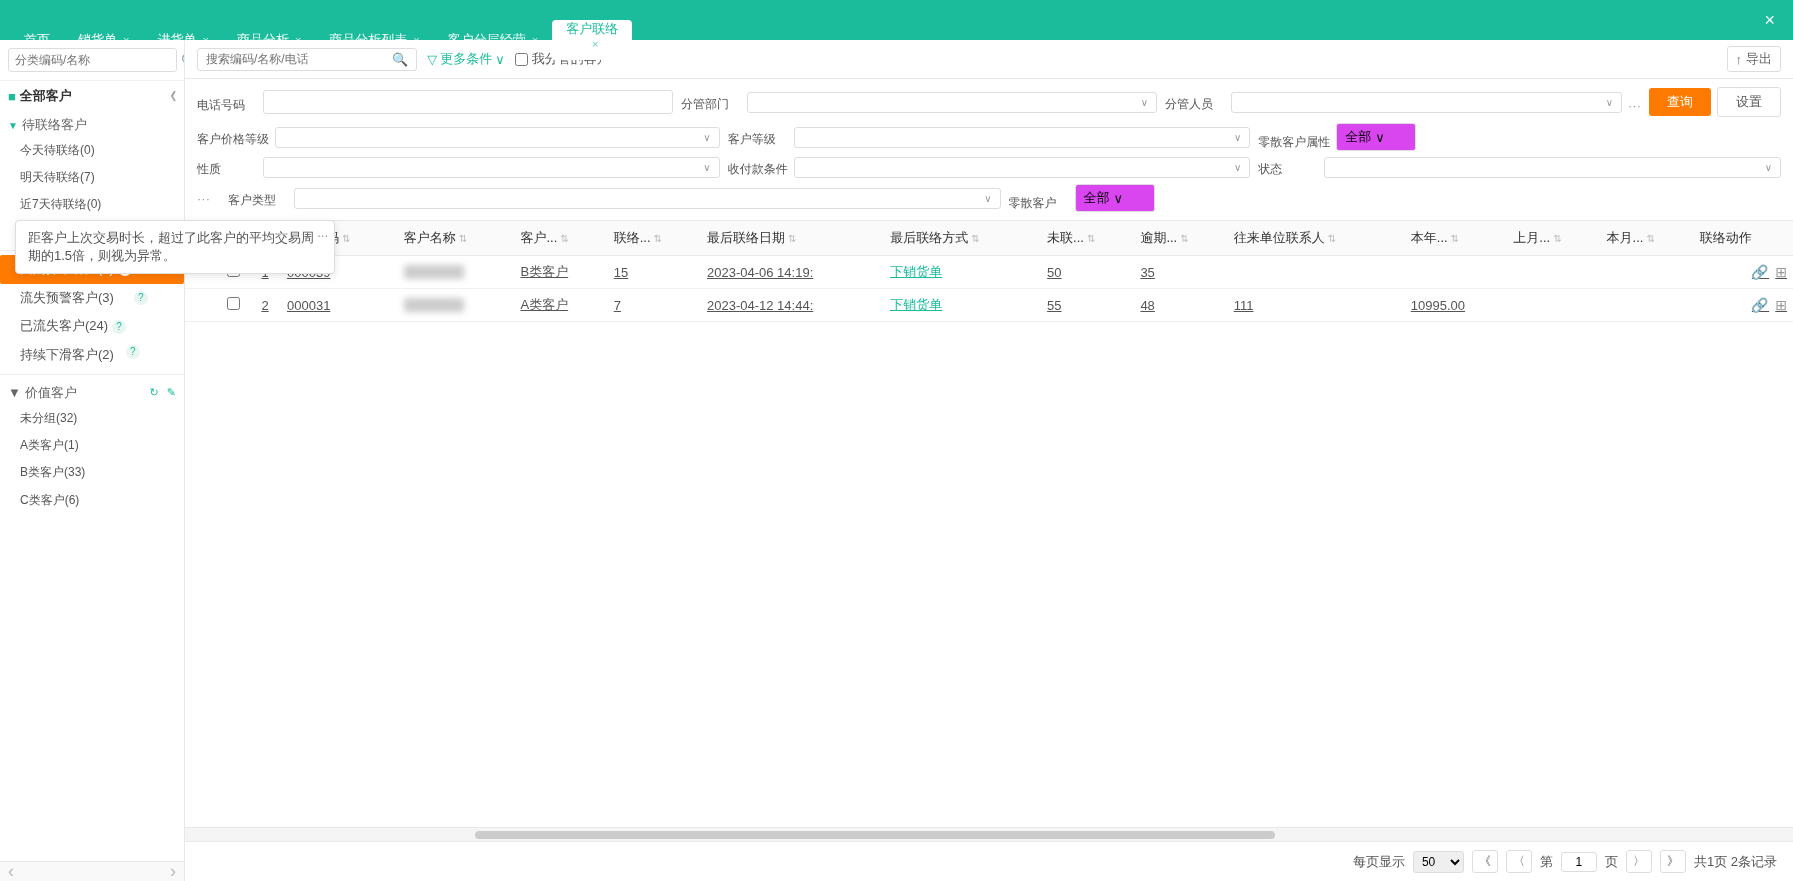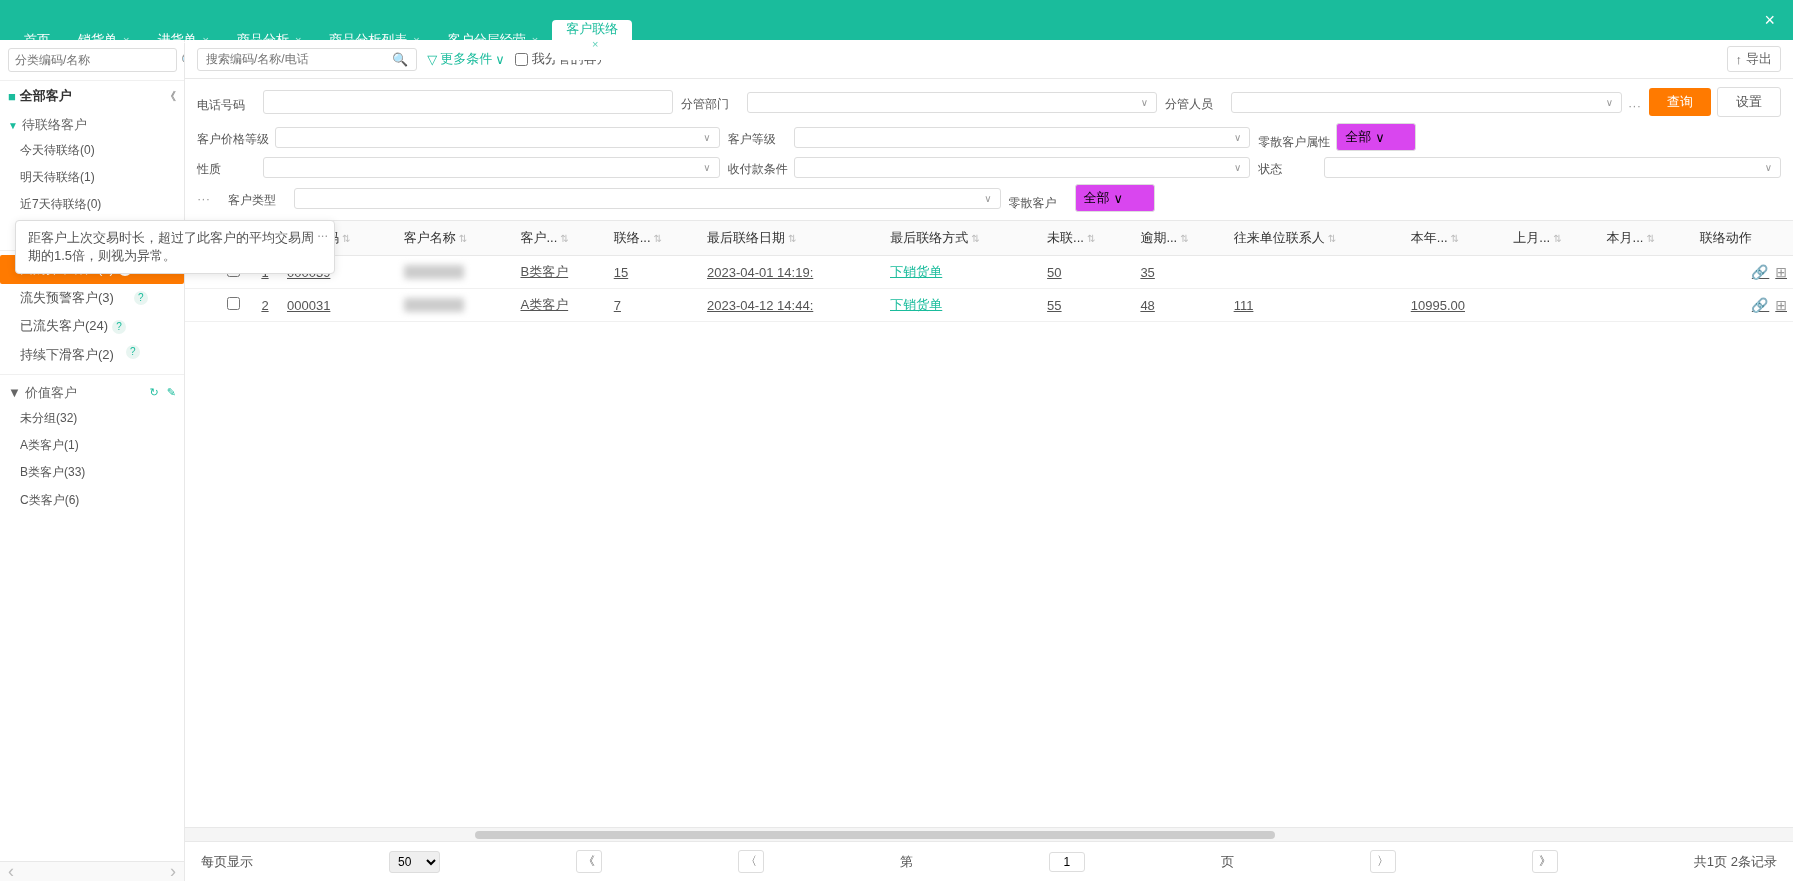--- a/index.html
+++ b/index.html
@@ -187,21 +187,21 @@
     .action-icons { display: flex; gap: 6px; justify-content: flex-end; }
     .action-icon { color: #999; cursor: pointer; font-size: 14px; }
     .customer-name-blur {
       display: inline-block; background: #ccc; color: transparent;
       border-radius: 2px; min-width: 60px; height: 14px;
       filter: blur(3px);
     }
 
     
     .pagination-bar {
-      display: flex; align-items: center; justify-content: space-between;
+      display: flex; align-items: center; justify-content: flex-end;
       padding: 8px 16px; background: #fff; border-top: 1px solid #e8e8e8;
       gap: 8px; font-size: 12px; color: #555;
     }
     .page-size-select {
       border: 1px solid #ddd; border-radius: 3px; padding: 2px 4px;
       font-size: 12px;
     }
     .page-nav-btn {
       border: 1px solid #ddd; border-radius: 3px; padding: 2px 6px;
       cursor: pointer; background: #fff; color: #555; font-size: 12px;
@@ -278,21 +278,21 @@
       <span class="collapse-icon">《</span>
     </div>
 
     <div class="sidebar-tree">
 
       <div class="tree-group-label">
         <span class="arrow">▼</span>
         <span>待联络客户</span>
       </div>
       <div class="tree-item">今天待联络(0)</div>
-      <div class="tree-item">明天待联络(1)</div>
+      <div class="tree-item">明天待联络(7)</div>
       <div class="tree-item">近7天待联络(0)</div>
       <div class="tree-item">逾期未联络(30)</div>
 
       <div class="sidebar-divider"></div>
 
       <div class="tree-item active-item" style="display:flex;align-items:center;gap:4px;">
         <span>回购异常客户(2)</span>
         <span style="background:#fff;color:#ff7a00;border-radius:50%;width:14px;height:14px;font-size:10px;display:flex;align-items:center;justify-content:center;">?</span>
       </div>
 
@@ -551,21 +551,21 @@
             <td class="col-cb">
               <input type="checkbox" style="">
             </td>
             <td class="col-no">1</td>
             <td>000039</td>
             <td>
               <span class="customer-name-blur">&nbsp;&nbsp;&nbsp;&nbsp;&nbsp;&nbsp;&nbsp;&nbsp;</span>
             </td>
             <td>B类客户</td>
             <td>15</td>
-            <td>2023-04-01 14:19:</td>
+            <td>2023-04-06 14:19:</td>
             <td>
               <span class="link-text">下销货单</span>
             </td>
             <td>50</td>
             <td>35</td>
             <td></td>
             <td></td>
             <td></td>
             <td></td>
             <td>

